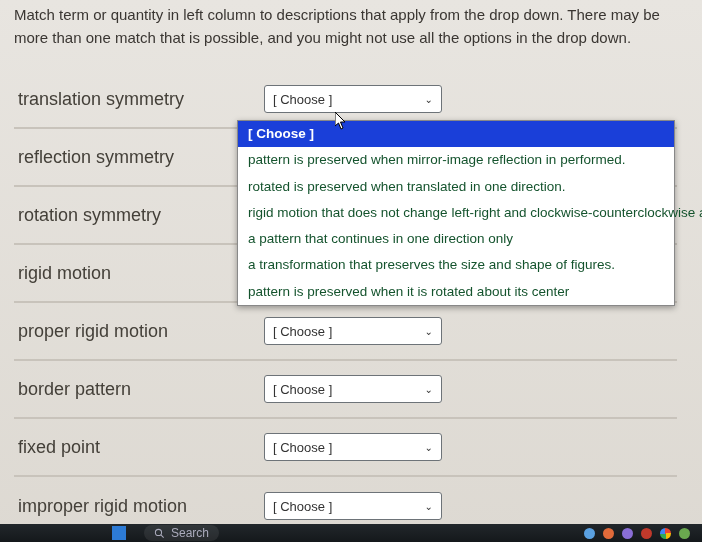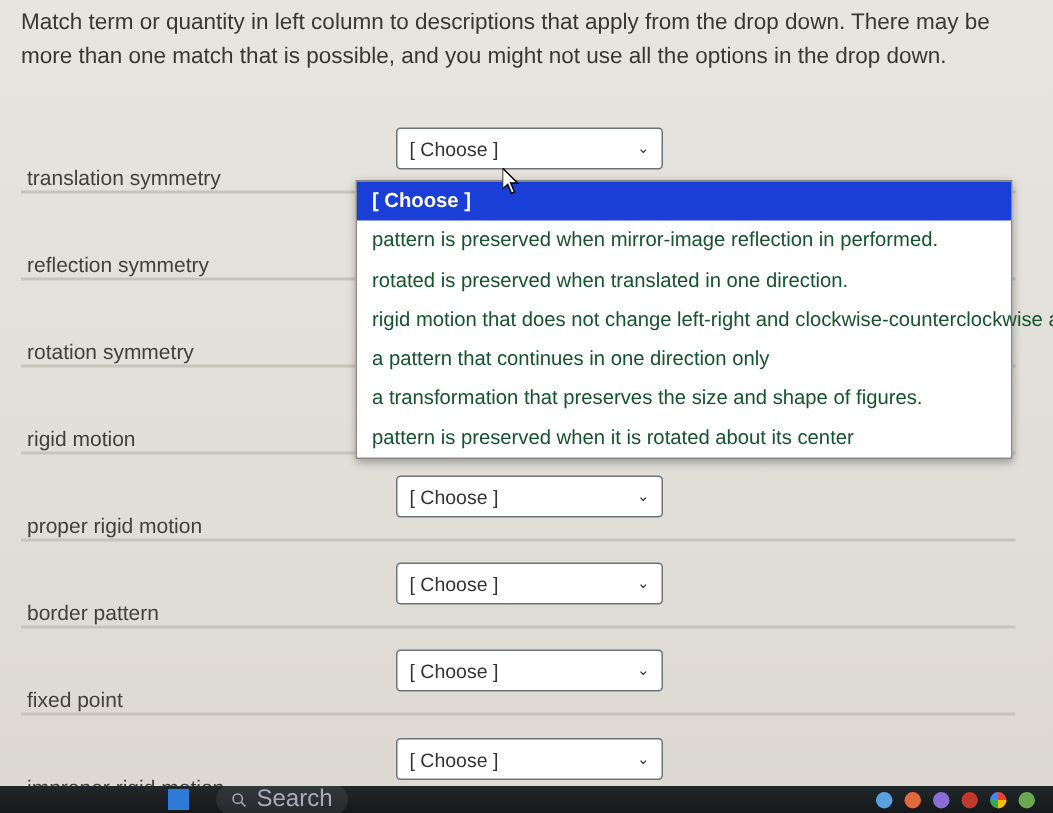--- a/index.html
+++ b/index.html
@@ -22,23 +22,22 @@
     }
     .row {
       display: flex;
       align-items: center;
       border-bottom: 2px solid #c8c3bb;
       min-height: 58px;
     }
     .term {
       width: 250px;
       color: #444039;
-      font-size: 14px;
+      font-size: 18px;
       padding-left: 4px;
-      margin-top: 38px;
     }
     .select-box {
       width: 178px;
       height: 28px;
       background: #fff;
       border: 1px solid #6d7378;
       border-radius: 3px;
       padding: 0 8px;
       font-size: 13px;
       color: #333;
@@ -98,21 +97,21 @@
       background: #2d7bd6;
       margin-right: 18px;
     }
     .search-box {
       display: flex;
       align-items: center;
       background: rgba(255,255,255,0.08);
       border-radius: 12px;
       padding: 1px 10px;
       color: #aab;
-      font-size: 16px;
+      font-size: 12px;
       gap: 6px;
     }
     .search-icon-svg { width: 11px; height: 11px; }
     .taskbar-right {
       margin-left: auto;
       display: flex;
       gap: 8px;
       padding-right: 12px;
     }
     .tb-dot {

